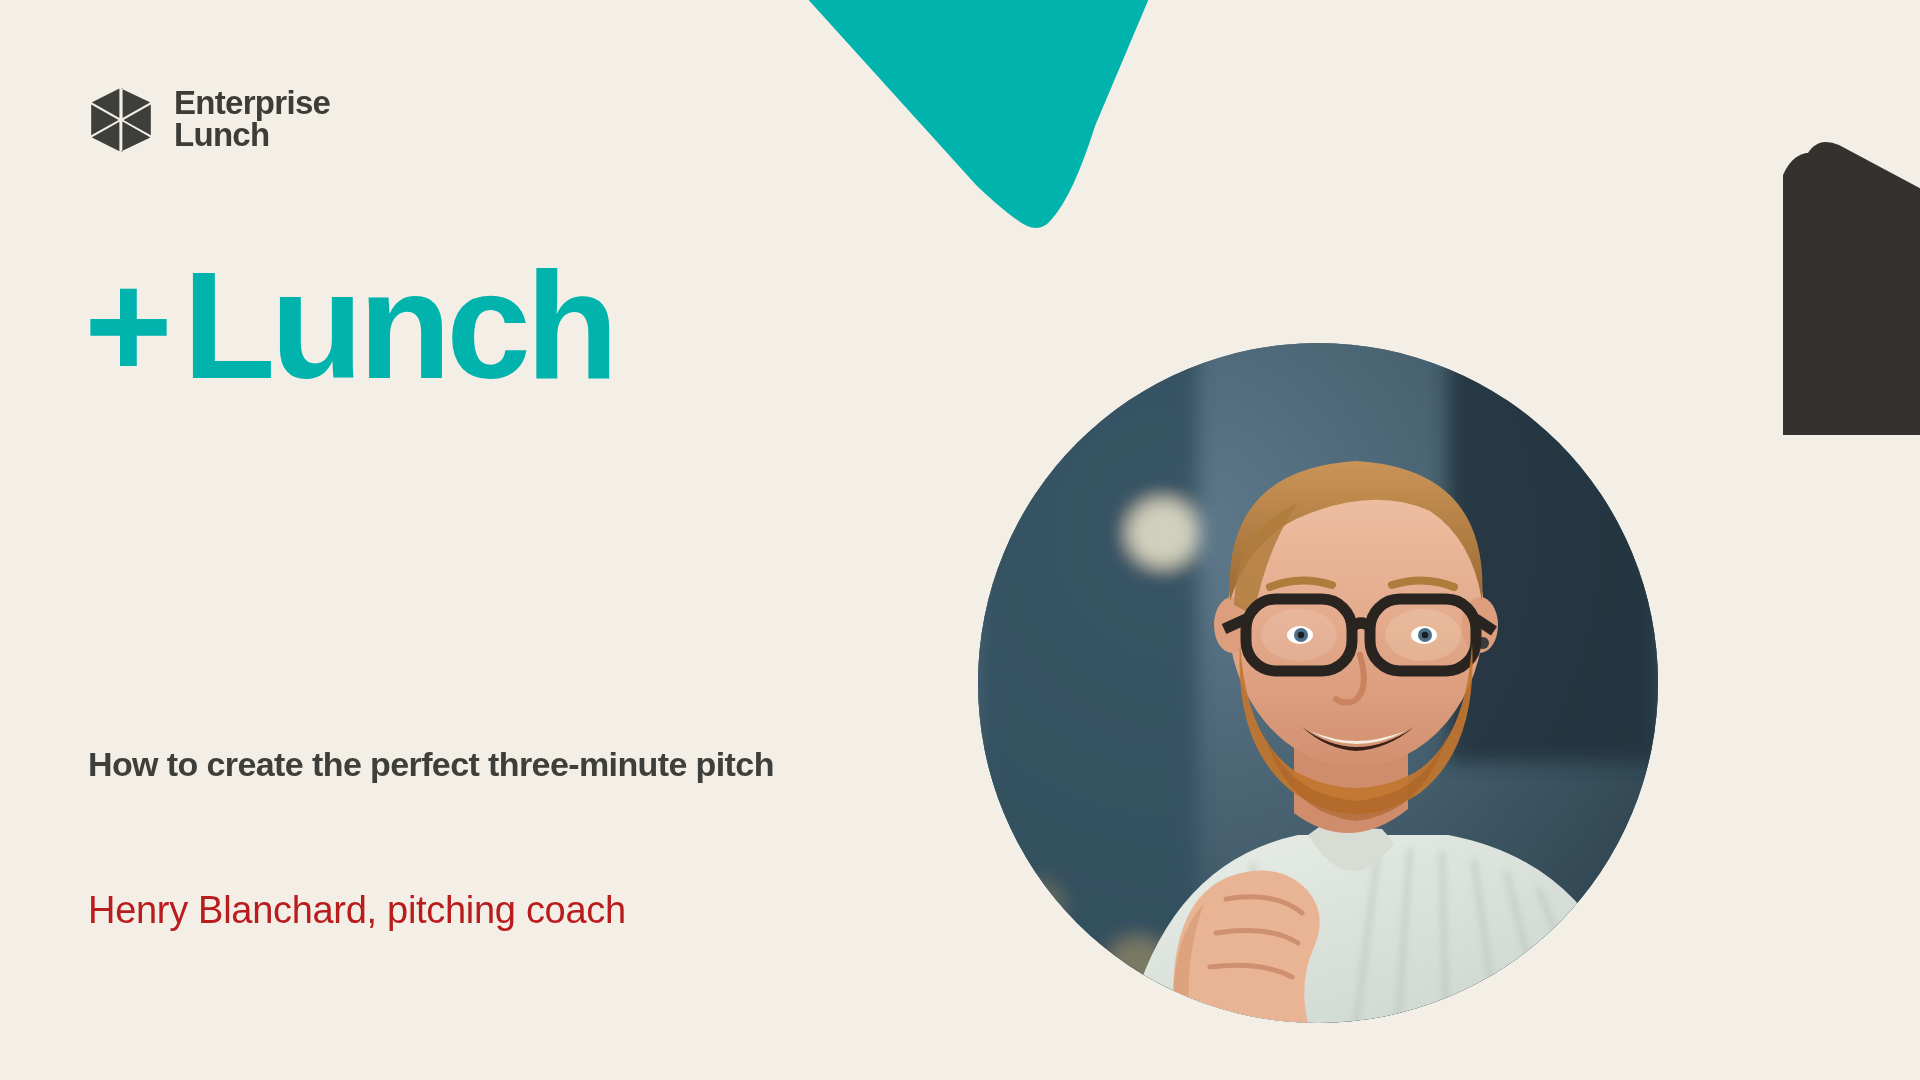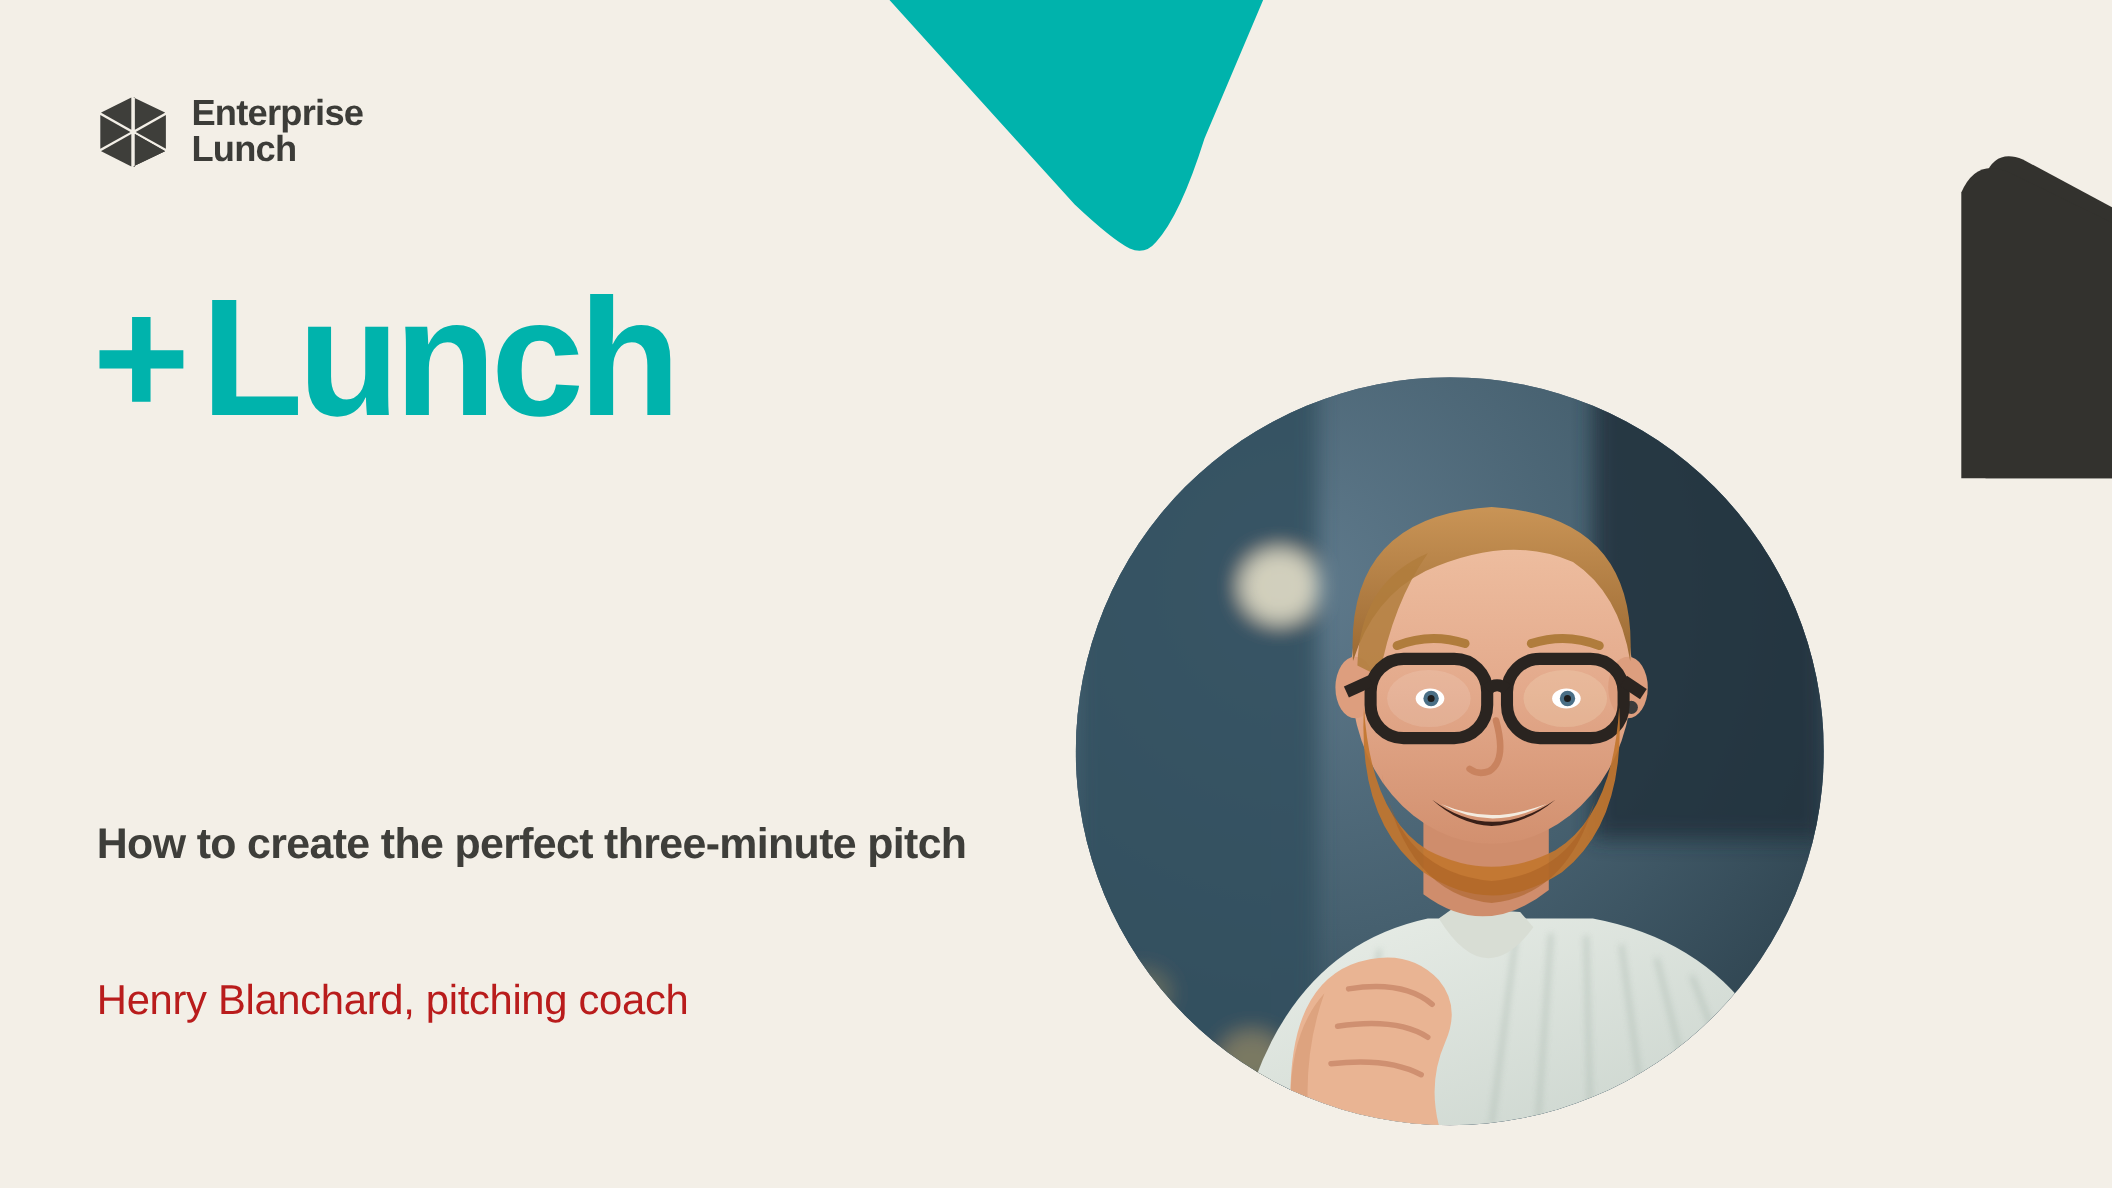--- a/index.html
+++ b/index.html
@@ -74,21 +74,21 @@
   .line-learn { color:#00b3ac; }
   .plus-sign { letter-spacing:10px; }
 
   
   .subtitle {
     position:absolute;
     left:88px;
     top:740px;
     width:830px;
     font-weight:700;
-    font-size:39px;
+    font-size:34px;
     line-height:1.45;
     letter-spacing:-0.6px;
     color:#3e3e3a;
   }
 
   
   .speaker {
     position:absolute;
     left:88px;
     top:888px;

